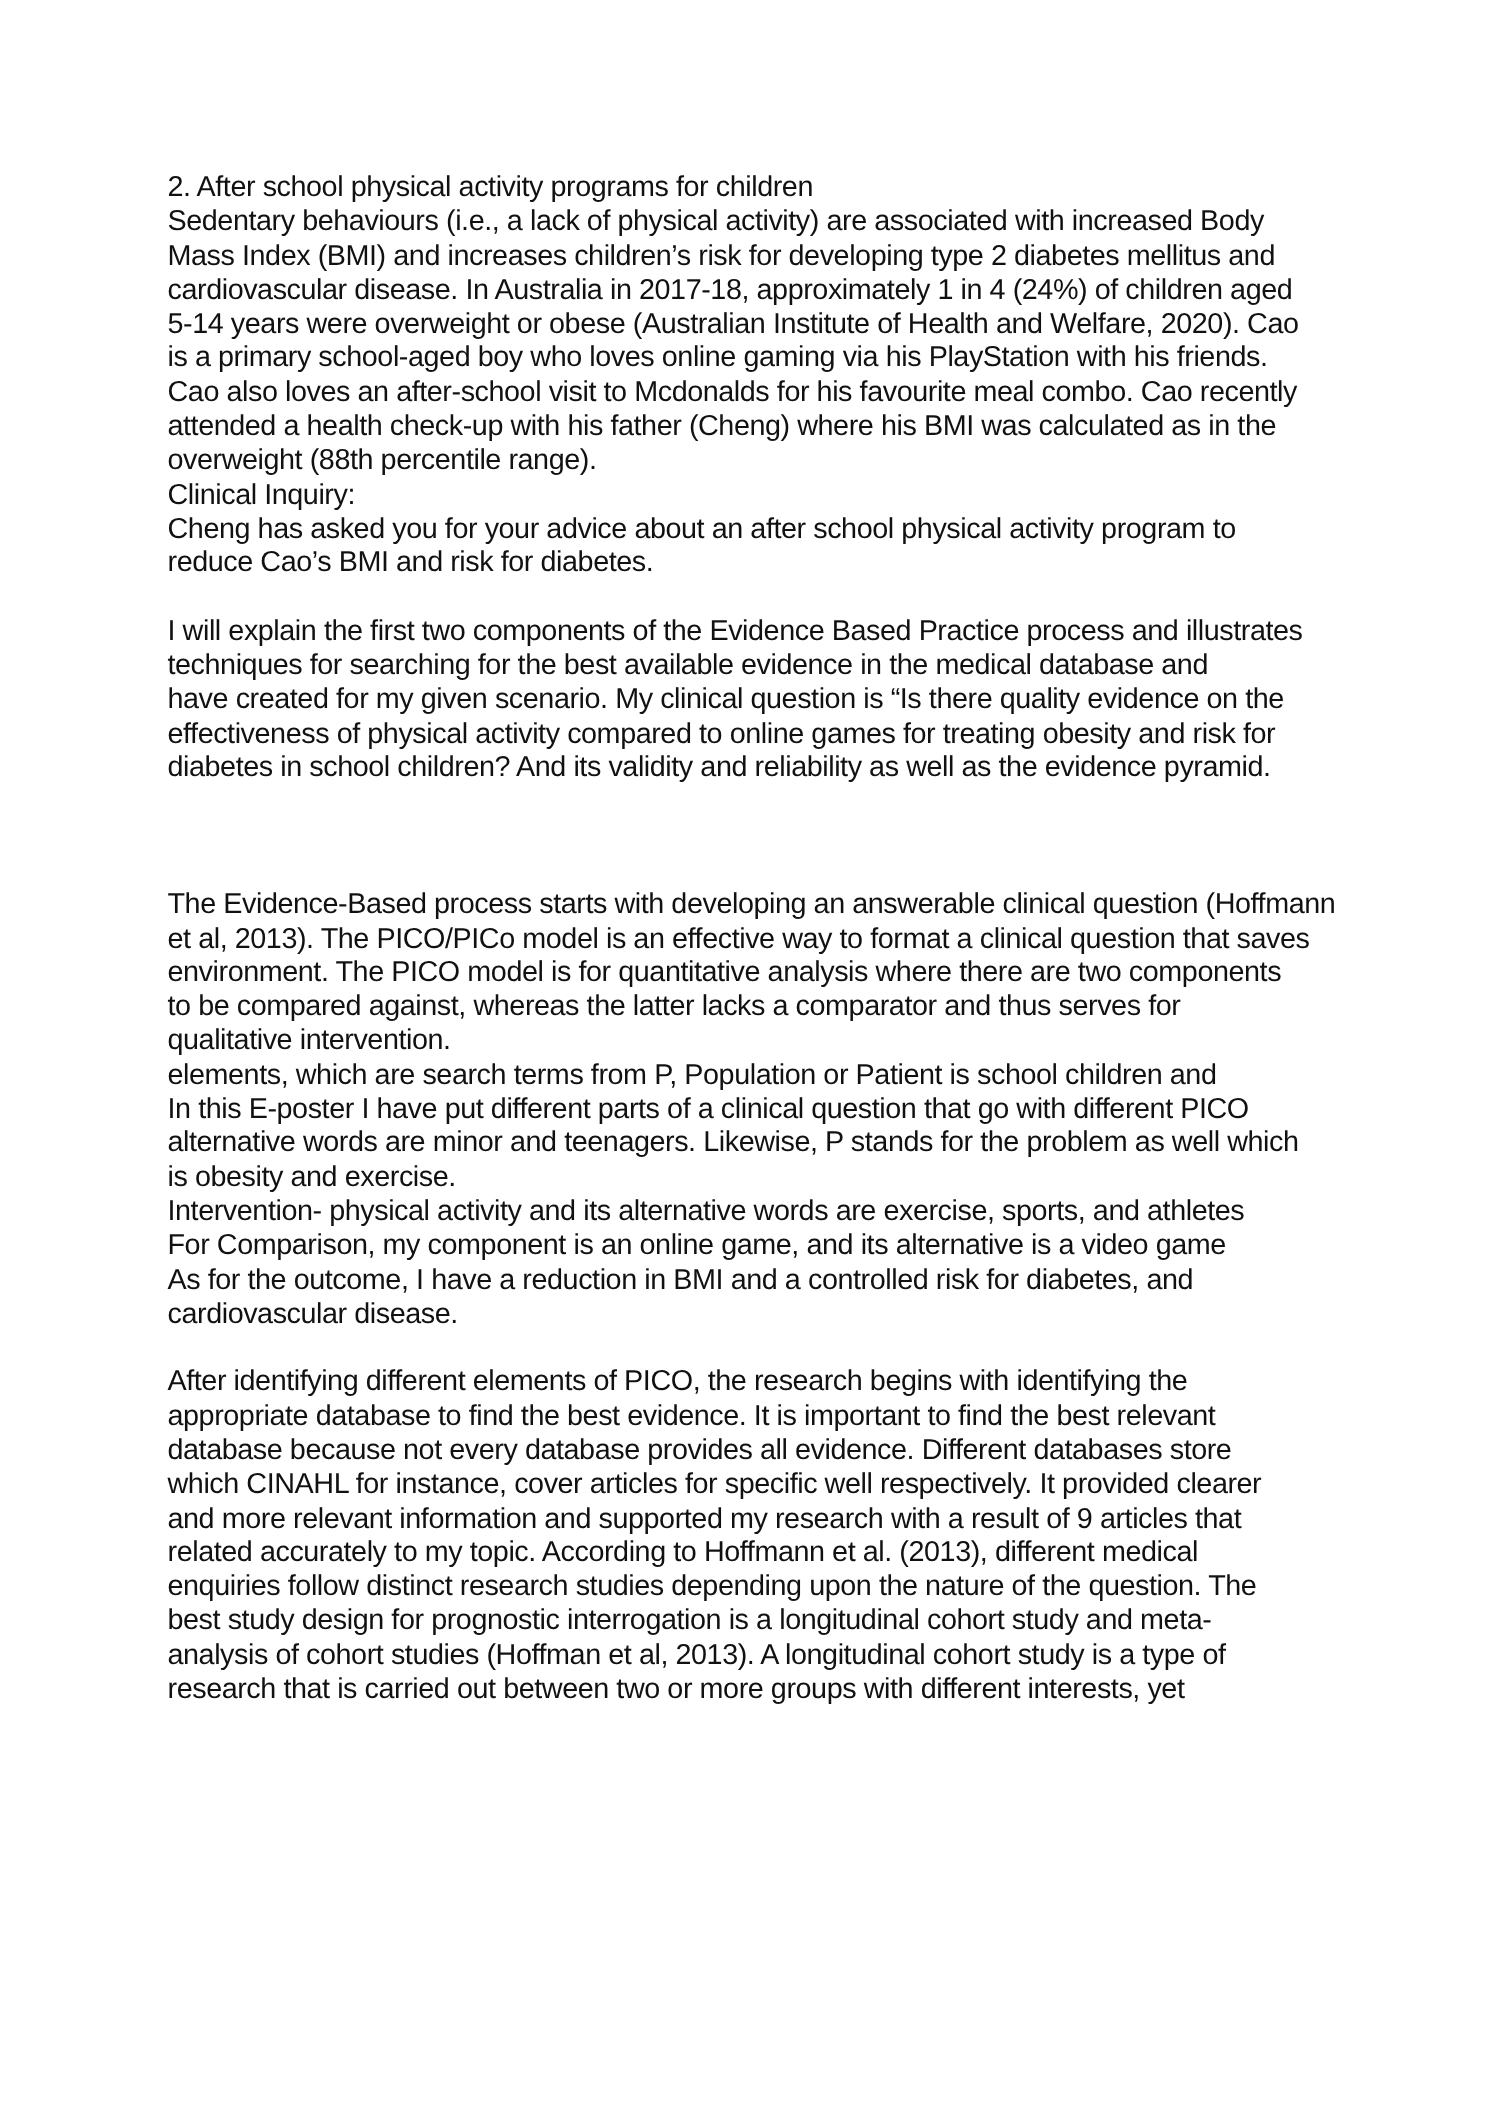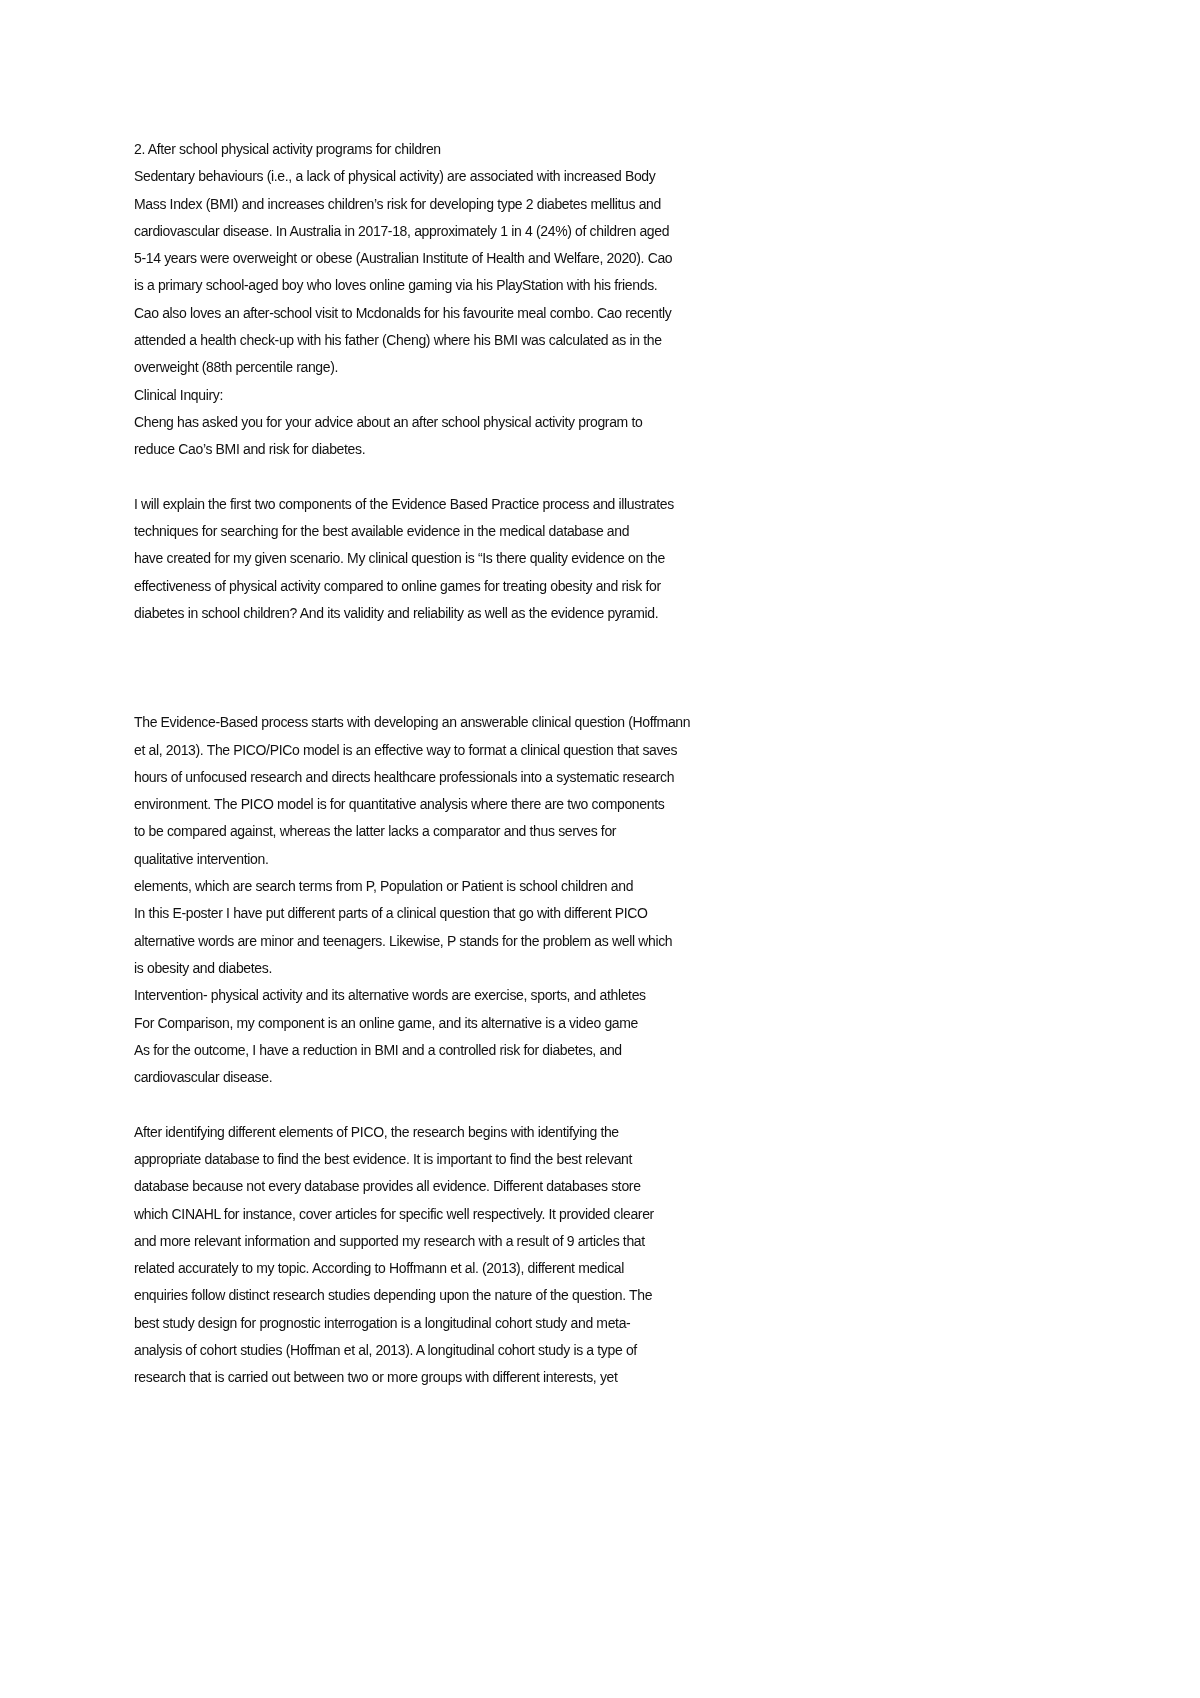--- a/index.html
+++ b/index.html
@@ -3,21 +3,21 @@
   <meta charset="utf-8">
   <style>
     html, body { margin: 0; padding: 0; background: #ffffff; }
     body { width: 1200px; height: 1698px; position: relative; overflow: hidden; }
     .page {
       position: absolute; left: 0; top: 0; width: 1200px; height: 1698px; background: #ffffff;
     }
     .content {
       position: absolute; left: 134px; top: 136px; width: 940px;
       font-family: "Liberation Sans Narrow", "Liberation Sans", sans-serif;
-      font-size: 14px; line-height: 27.3px; color: #111111;
+      font-size: 23px; line-height: 27.3px; color: #111111;
       letter-spacing: -0.35px;
     }
     .line { white-space: nowrap; height: 27.3px; }
     .blank { height: 27.3px; }
   </style>
 </head>
 <body>
 
 <div class="page">
   <div class="content">
@@ -52,28 +52,27 @@
       <div class="line">diabetes in school children? And its validity and reliability as well as the evidence pyramid.</div>
     </div>
 
     <div class="blank"></div>
     <div class="blank"></div>
     <div class="blank"></div>
 
     <div>
       <div class="line">The Evidence-Based process starts with developing an answerable clinical question (Hoffmann</div>
       <div class="line">et al, 2013). The PICO/PICo model is an effective way to format a clinical question that saves</div>
-      <div class="line">hours of unfocused research and directs healthcare professionals into a systematic research</div>
       <div class="line">environment. The PICO model is for quantitative analysis where there are two components</div>
       <div class="line">to be compared against, whereas the latter lacks a comparator and thus serves for</div>
       <div class="line">qualitative intervention.</div>
       <div class="line">elements, which are search terms from P, Population or Patient is school children and</div>
       <div class="line">In this E-poster I have put different parts of a clinical question that go with different PICO</div>
       <div class="line">alternative words are minor and  teenagers. Likewise, P stands for the problem as well which</div>
-      <div class="line">is obesity and diabetes.</div>
+      <div class="line">is obesity and exercise.</div>
       <div class="line">Intervention- physical activity and its alternative words are exercise, sports, and athletes</div>
       <div class="line">For Comparison, my component is an online game, and its alternative is a video game</div>
       <div class="line">As for the outcome, I have a reduction in BMI and a controlled risk for diabetes, and</div>
       <div class="line">cardiovascular disease.</div>
     </div>
 
     <div class="blank"></div>
 
     <div>
       <div class="line">After identifying different elements of PICO, the research begins with identifying the</div>

